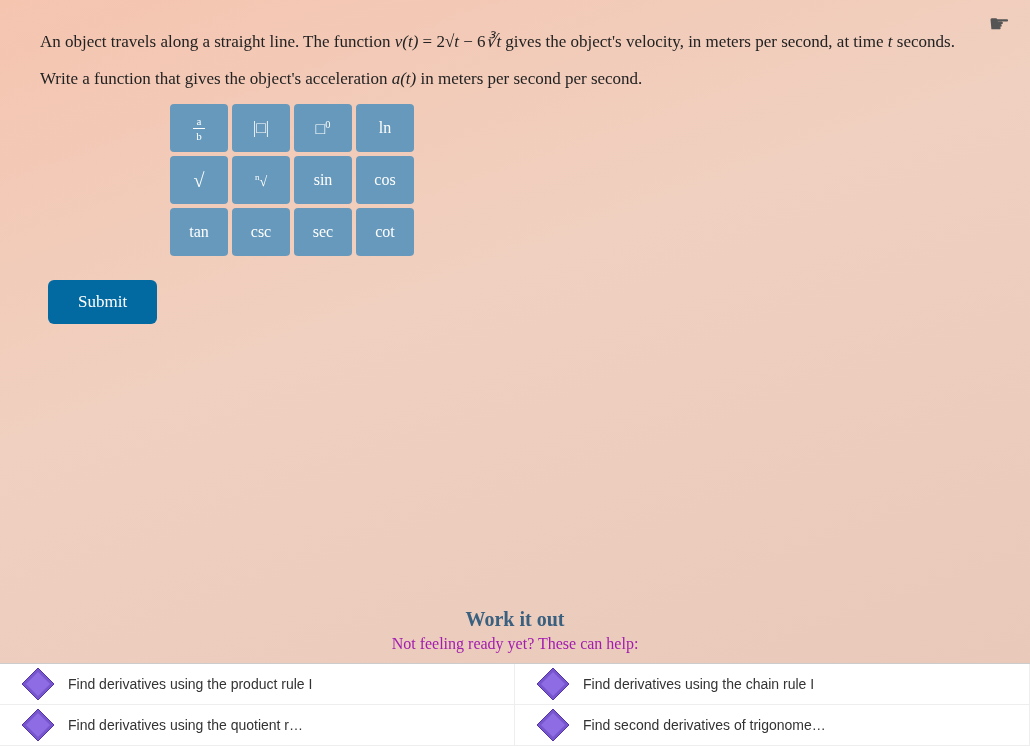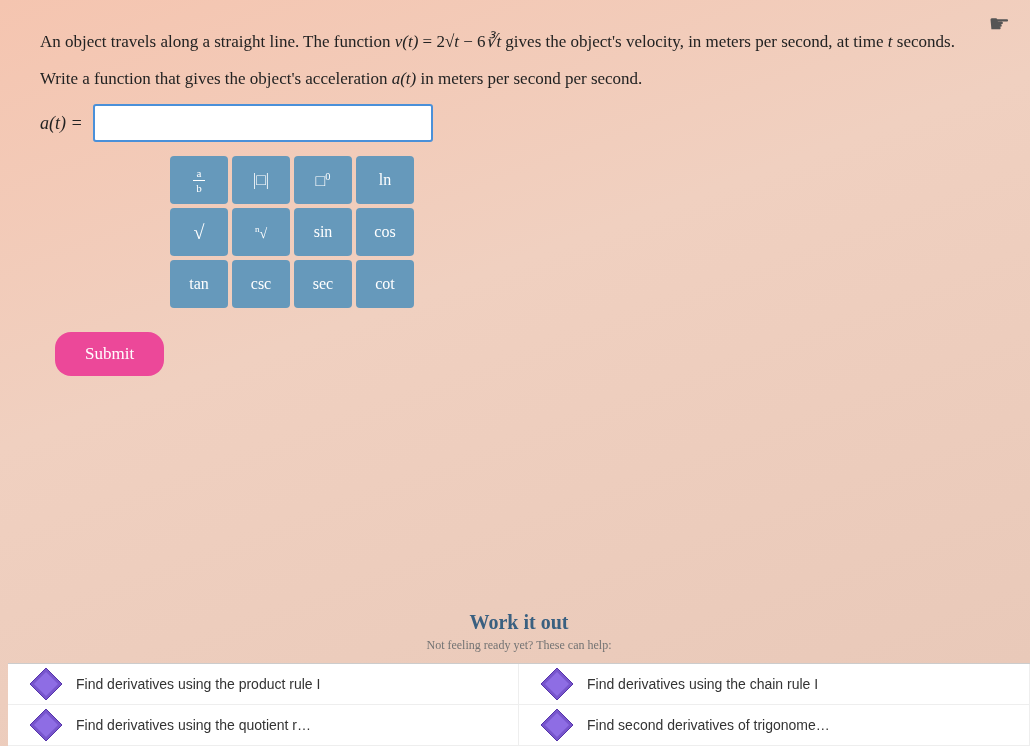--- a/index.html
+++ b/index.html
@@ -72,53 +72,53 @@
       border-radius: 4px;
       font-size: 16px;
       cursor: pointer;
       display: flex;
       align-items: center;
       justify-content: center;
       font-family: Georgia, serif;
     }
 
     .submit-btn {
-      background: #ec4899;
+      background: #0369a1;
       color: white;
       border: none;
-      border-radius: 16px;
+      border-radius: 6px;
       padding: 12px 30px;
       font-size: 17px;
       cursor: pointer;
       font-family: Georgia, serif;
-      margin-left: 15px;
+      margin-left: 8px;
     }
 
     .bottom-section {
       position: absolute;
       bottom: 0;
-      left: 8px;
+      left: 0;
       right: 0;
     }
 
     .work-it-out {
       text-align: center;
       padding: 20px 0 10px 0;
     }
 
     .work-it-out-title {
       font-size: 20px;
       font-weight: bold;
       color: #3a6080;
       margin-bottom: 4px;
     }
 
     .work-it-out-sub {
-      font-size: 12px;
-      color: #737373;
+      font-size: 16px;
+      color: #a21caf;
     }
 
     .help-cards {
       display: grid;
       grid-template-columns: 1fr 1fr;
       gap: 0;
       border-top: 1px solid #ccc;
     }
 
     .help-card {
@@ -165,24 +165,20 @@
 <div class="main-content">
   <div class="problem-text">
     <p>
       An object travels along a straight line. The function <span class="math-formula">v(t)</span> = 2<span class="math-formula">√t</span> − 6<span class="math-formula">∛t</span> gives the object's velocity, in meters per second, at time <span style="font-style:italic;">t</span> seconds.
     </p>
     <p>
       Write a function that gives the object's acceleration <span class="math-formula">a(t)</span> in meters per second per second.
     </p>
   </div>
 
-  <div class="input-row">
-    <span class="a-label">a(t) =</span>
-    <input class="math-input" type="text" style="">
-  </div>
 
   <div class="keypad-grid">
 
     <button class="keypad-btn">
       <span style="display:flex;flex-direction:column;align-items:center;font-size:11px;line-height:1.1;">
         <span style="border-bottom:1.5px solid white;padding:0 4px 1px 4px;">a</span>
         <span style="padding:1px 4px 0 4px;">b</span>
       </span>
     </button>
     <button class="keypad-btn">

